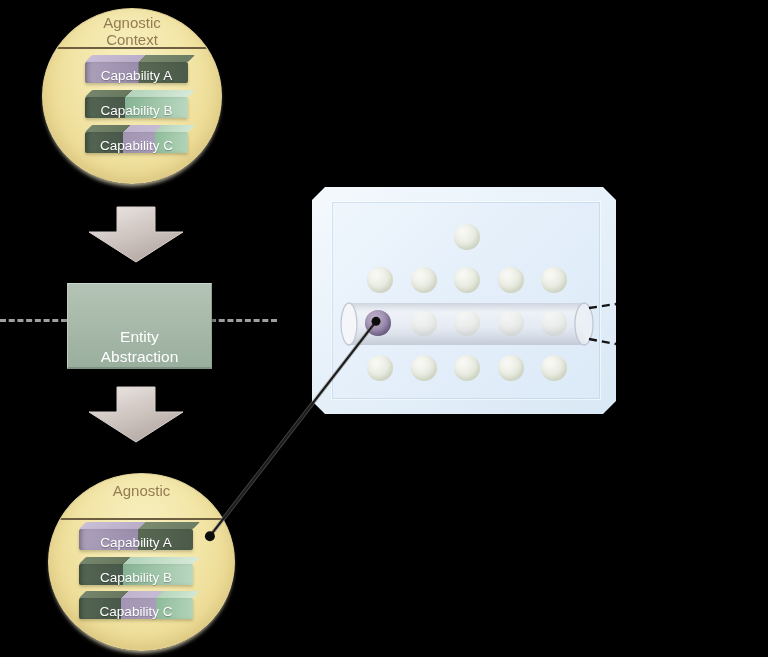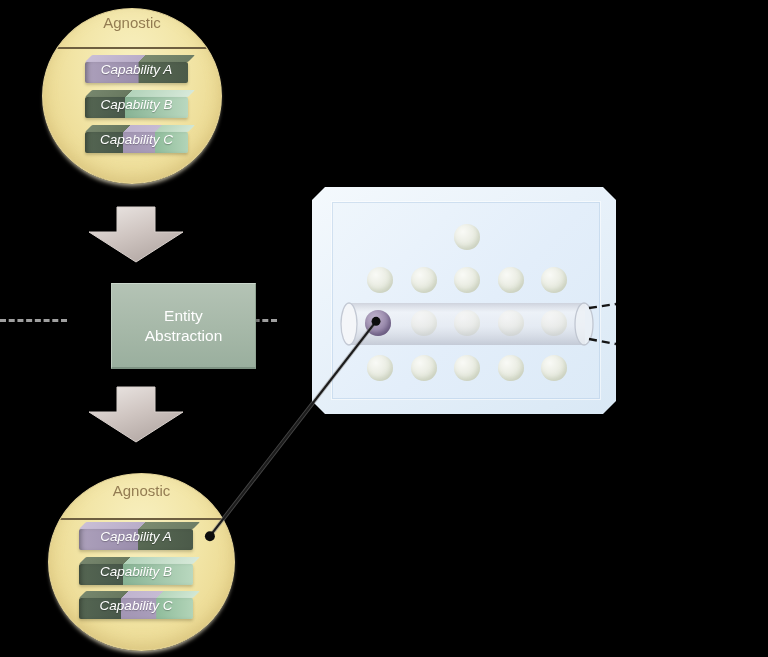--- a/index.html
+++ b/index.html
@@ -24,21 +24,21 @@
   
   .bar{position:absolute;height:21px;}
   #circle-top .bar{left:42px;width:103px;}
   #circle-bottom .bar{left:30px;width:114px;}
   #circle-top .bar.a{top:53px;} #circle-top .bar.b{top:88px;} #circle-top .bar.c{top:123px;}
   #circle-bottom .bar.a{top:55px;} #circle-bottom .bar.b{top:90px;} #circle-bottom .bar.c{top:124px;}
   .bar-top{position:absolute;left:0;right:0;top:-7px;height:7px;
     transform:skewX(-45deg);transform-origin:0 100%;border-radius:1px;}
   .bar-front{position:absolute;inset:0;border-radius:2px;
     box-shadow:inset 5px 0 5px -3px rgba(0,0,0,0.35), 0 2px 3px rgba(60,50,20,0.25);
-    display:flex;align-items:flex-start;justify-content:center;font-style:italic;}
+    display:flex;align-items:flex-end;justify-content:center;}
   .bar-front span{color:#fff;font-size:13.5px;white-space:nowrap;
     text-shadow:0 1px 1px rgba(0,0,0,0.28);}
   .bar.a .bar-front{background:linear-gradient(90deg,#aca0bb 0%,#9a8dac 51.9%,#586953 52%,#4b5a49 100%);}
   .bar.a .bar-top  {background:linear-gradient(90deg,#c9bed6 0%,#b9adc9 51.9%,#7b8b70 52%,#6d7d65 100%);}
   .bar.b .bar-front{background:linear-gradient(90deg,#556652 0%,#48584a 38.9%,#87b394 39%,#b9d8bf 100%);}
   .bar.b .bar-top  {background:linear-gradient(90deg,#76866d 0%,#68785f 38.9%,#b2d3ba 39%,#d7e9d9 100%);}
   .bar.c .bar-front{background:linear-gradient(90deg,#556652 0%,#48584a 36.9%,#a396b4 37%,#a99dba 67.9%,#8fbc9b 68%,#b2d4b8 100%);}
   .bar.c .bar-top  {background:linear-gradient(90deg,#76866d 0%,#68785f 36.9%,#c0b4cf 37%,#c6bbd4 67.9%,#b4d5ba 68%,#d2e7d5 100%);}
 
   
@@ -47,21 +47,21 @@
   .dash-seg{position:absolute;height:0;border-top:3px dashed #9f9f9f;}
   #dash-left{left:0;top:319px;width:67px;}
   #dash-right{left:210px;top:319px;width:67px;}
 
   
   #entity-box{position:absolute;left:67px;top:283px;width:143px;height:83px;
     background:linear-gradient(180deg,#b4c3b5 0%,#a6b8a8 55%,#9aaf9e 100%);
     border-top:1px solid #cbd7cc;border-left:1px solid #bfcdc0;
     border-right:1px solid #8fa392;border-bottom:2px solid #7e9383;
     box-shadow:2px 3px 6px rgba(0,0,0,0.55);
-    display:flex;align-items:center;justify-content:center;text-align:center;margin-left:44px;}
+    display:flex;align-items:flex-end;justify-content:center;text-align:center;}
   #entity-box .label{color:#fff;font-size:15.5px;line-height:20px;}
 
   
   #panel{position:absolute;left:312px;top:187px;width:304px;height:227px;
     background:linear-gradient(150deg,#f4f9fd 0%,#e9f2fa 40%,#d9e8f5 100%);
     clip-path:polygon(13px 0,291px 0,304px 13px,304px 214px,291px 227px,13px 227px,0 214px,0 13px);}
   #panel-face{position:absolute;left:20px;top:15px;right:16px;bottom:15px;
     background:linear-gradient(135deg,#eff6fc 0%,#e3eefa 55%,#dceaf7 100%);
     box-shadow:inset 0 0 0 1px rgba(173,199,227,0.45), 0 0 0 1px rgba(255,255,255,0.55);}
   .sphere{position:absolute;width:26px;height:26px;border-radius:50%;
@@ -75,20 +75,21 @@
   #callout-svg{position:absolute;inset:0;z-index:50;pointer-events:none;}
 </style>
 </head>
 <body>
 
 <div id="canvas">
 
   <div class="ctx-circle" id="circle-top">
     <div class="ctx-title">
       <div>Agnostic</div>
+      <div>Context</div>
     </div>
     <div class="ctx-divider"></div>
     <div class="bar a">
       <div class="bar-top"></div>
       <div class="bar-front">
         <span>Capability A</span>
       </div>
     </div>
     <div class="bar b">
       <div class="bar-top"></div>

